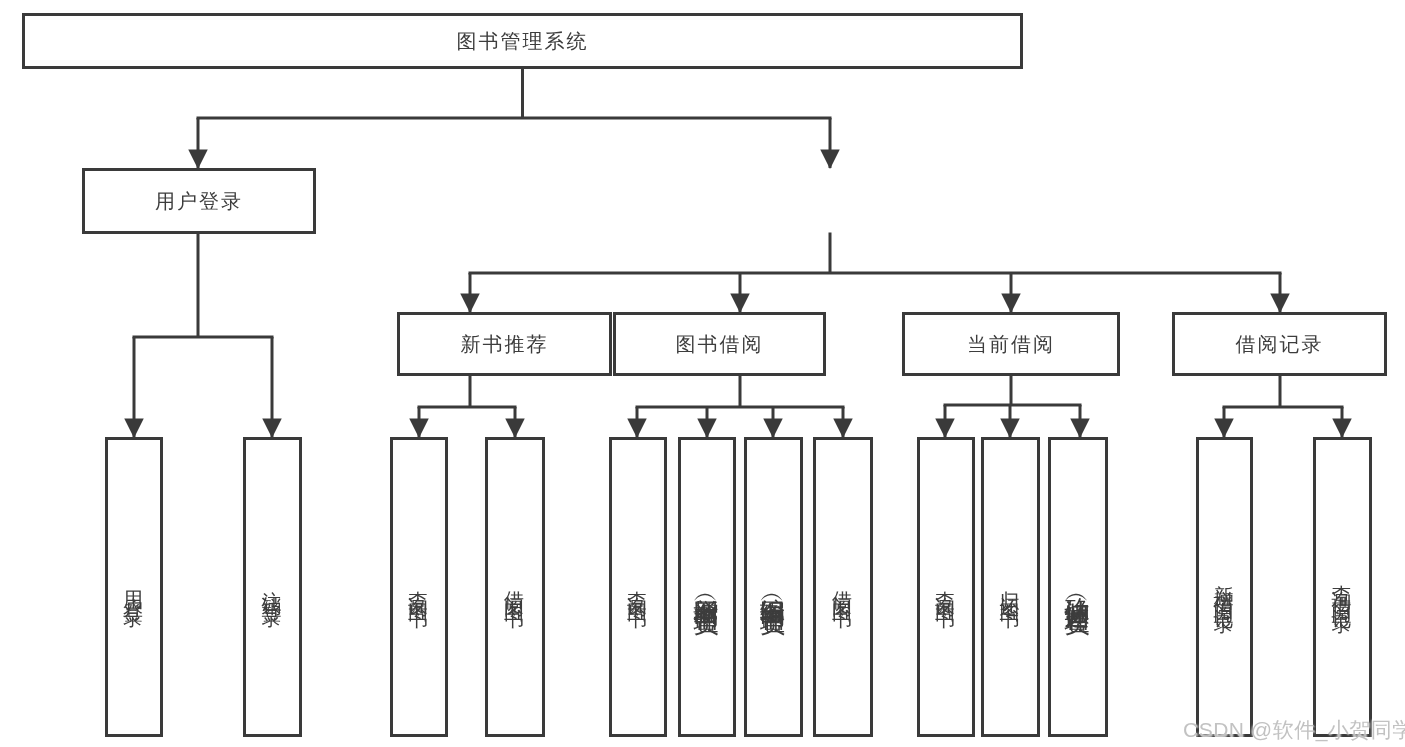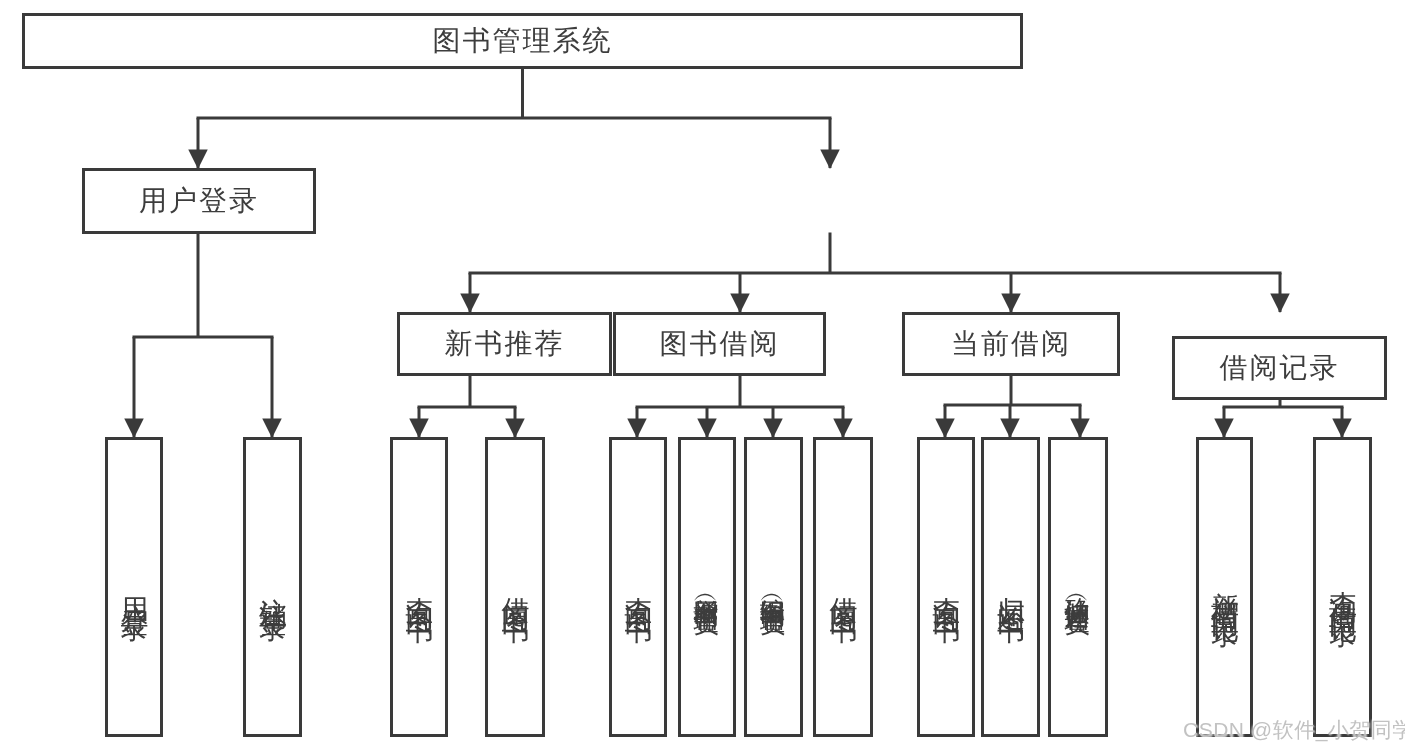--- a/index.html
+++ b/index.html
@@ -20,21 +20,21 @@
   .wires { position: absolute; left: 0; top: 0; width: 1405px; height: 747px; }
   .box {
     position: absolute;
     box-sizing: border-box;
     border: 3px solid var(--line);
     background: #ffffff;
     display: flex;
     align-items: center;
     justify-content: center;
     color: var(--text);
-    font-size: 28px;
+    font-size: 20px;
     text-align: center;
   }
   .hbox { letter-spacing: 2px; }
   .vbox {
     writing-mode: vertical-rl;
     text-orientation: mixed;
     letter-spacing: 6px;
     top: 437px;
     height: 300px;
   }
@@ -100,21 +100,21 @@
     <line x1="1342" y1="407" x2="1342" y2="437" stroke="var(--line)" stroke-width="3" marker-end="url(#arrow)"></line>
   </svg>
 
   <div class="box hbox" style="left:22px; top:13px; width:1001px; height:56px;">图书管理系统</div>
 
   <div class="box hbox l2" style="left:82px; width:234px;">用户登录</div>
 
   <div class="box hbox l3" style="left:362px; width:215px;margin-left:35px;">新书推荐</div>
   <div class="box hbox l3" style="left:613px; width:213px;">图书借阅</div>
   <div class="box hbox l3" style="left:902px; width:218px;">当前借阅</div>
-  <div class="box hbox l3" style="left:1172px; width:215px;margin-top:24px;">借阅记录</div>
+  <div class="box hbox l3" style="left:1172px; width:215px;">借阅记录</div>
 
   <div class="box vbox" style="left:105px; width:58px;">用户登录</div>
   <div class="box vbox" style="left:243px; width:59px;">注销登录</div>
 
   <div class="box vbox" style="left:390px; width:58px;">查询图书</div>
   <div class="box vbox" style="left:485px; width:60px;">借阅图书</div>
 
   <div class="box vbox" style="left:609px; width:58px;">查询图书</div>
   <div class="box vbox tight" style="left:678px; width:58px;">新增图书（管理员）</div>
   <div class="box vbox tight" style="left:744px; width:59px;">编辑图书（管理员）</div>

